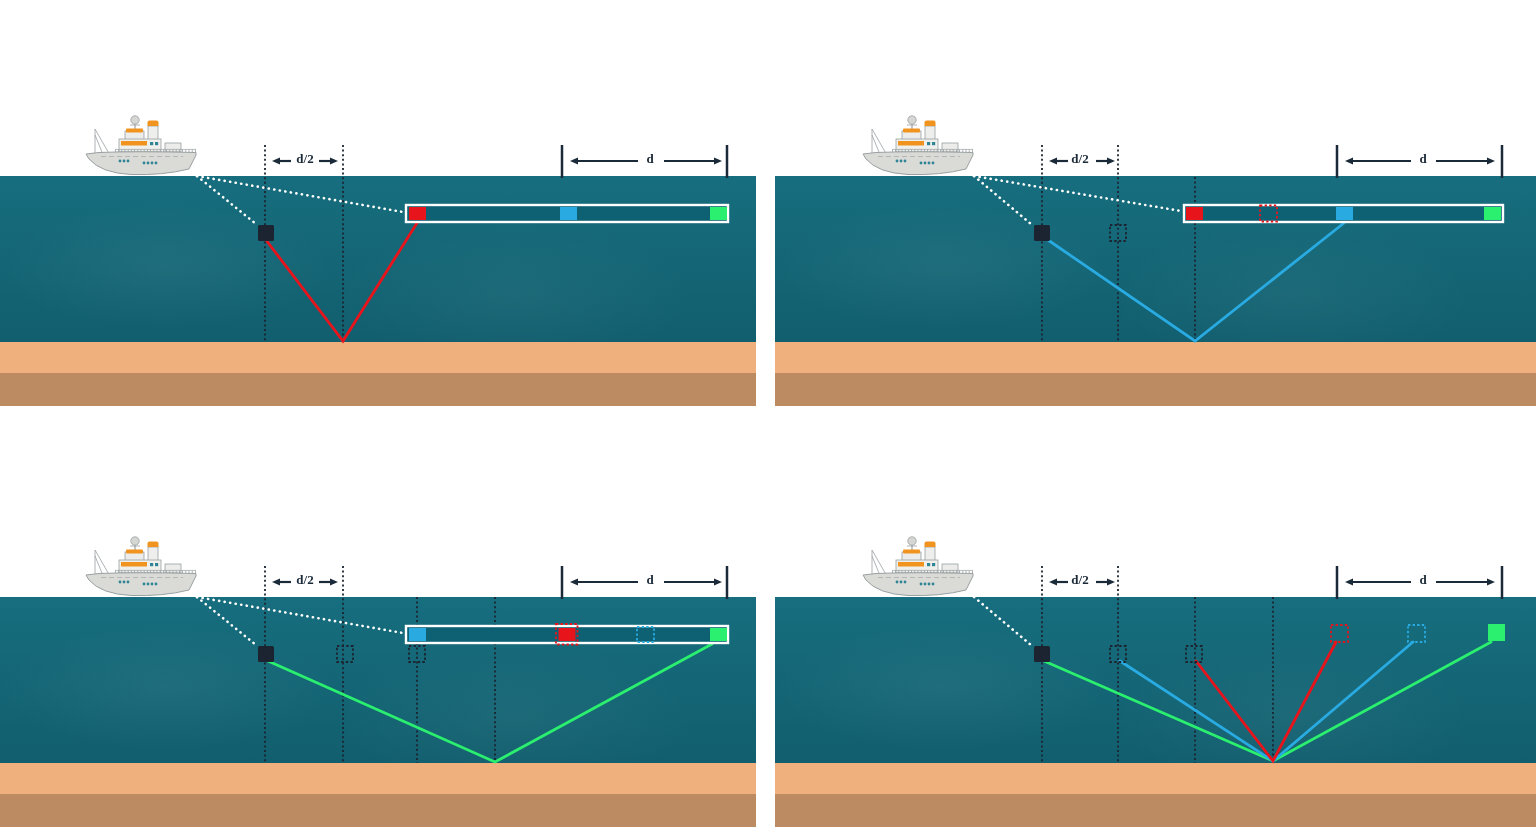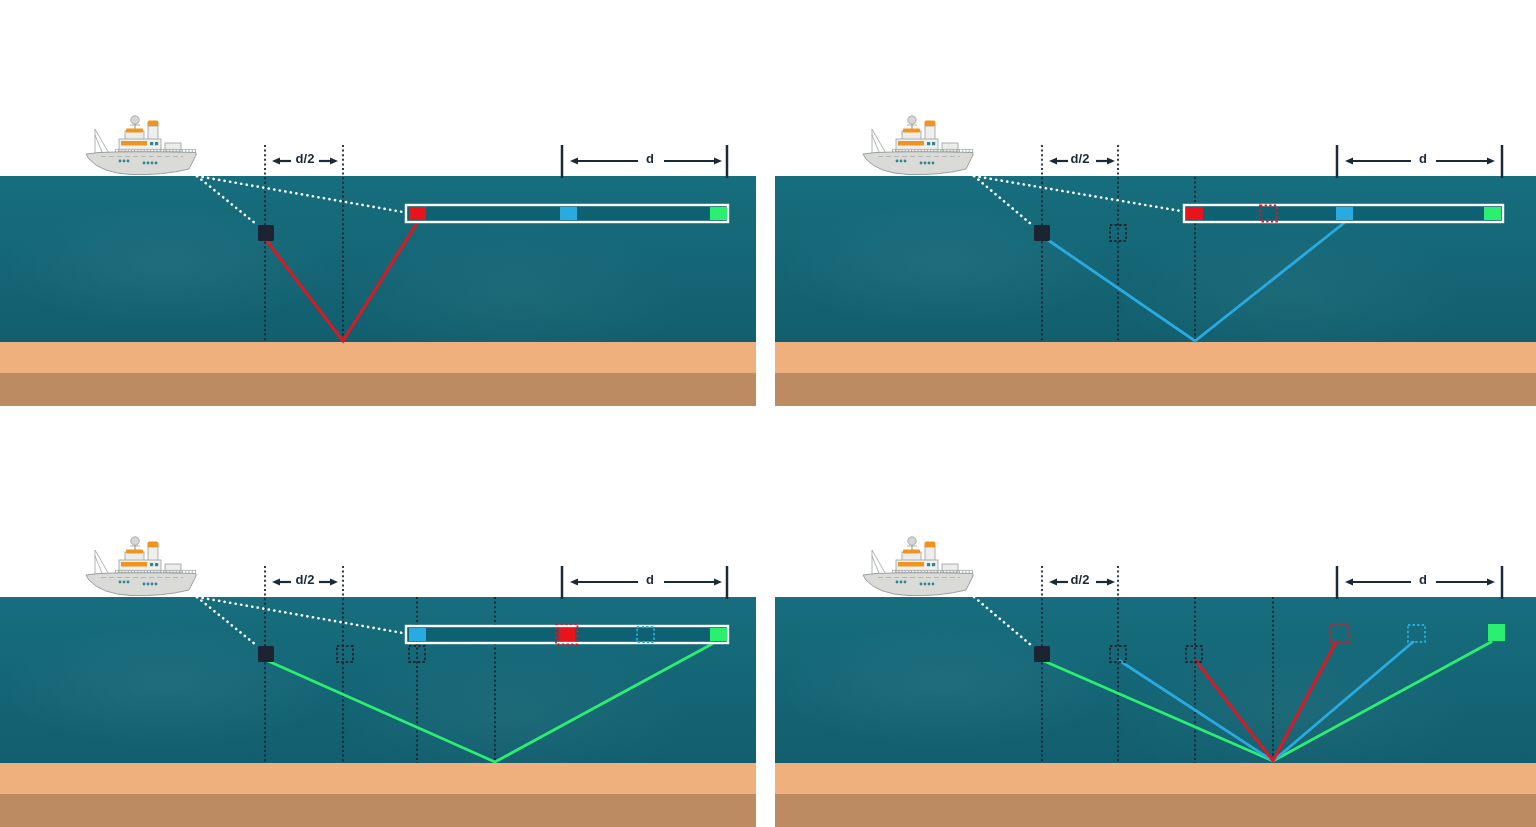--- a/index.html
+++ b/index.html
@@ -1,17 +1,17 @@
 <!DOCTYPE html>
 <html style="--water: #176E7E; --water-deep: #115E6E; --sand-light: #F0B07D; --sand-dark: #BD8B61; --marker: #1B2430; --red: #E8141C; --blue: #29ABE2; --green: #2BEF6E; --bar-fill: #0E6173; --label: #1B2A38; --ship-accent: #F0941F; --ship-window: #2F8496;"><head>
 <meta charset="utf-8">
 <style>
   html,body{margin:0;padding:0;background:#ffffff;}
   #stage{position:relative;width:1536px;height:827px;overflow:hidden;background:#ffffff;
-         font-family:Liberation Sans, sans-serif;}
+         font-family:Liberation Serif, serif;}
   .panel{position:absolute;}
   .water{position:absolute;
      background-image:
        radial-gradient(ellipse 240px 90px at 22% 55%, rgba(255,255,255,.05), transparent 70%),
        radial-gradient(ellipse 260px 110px at 68% 72%, rgba(255,255,255,.045), transparent 70%),
        linear-gradient(180deg, var(--water) 0%, var(--water-deep) 100%);}
   .sand1{position:absolute;background:var(--sand-light);}
   .sand2{position:absolute;background:var(--sand-dark);}
   .overlay{position:absolute;left:0;top:0;}
   .ship{position:absolute;}

